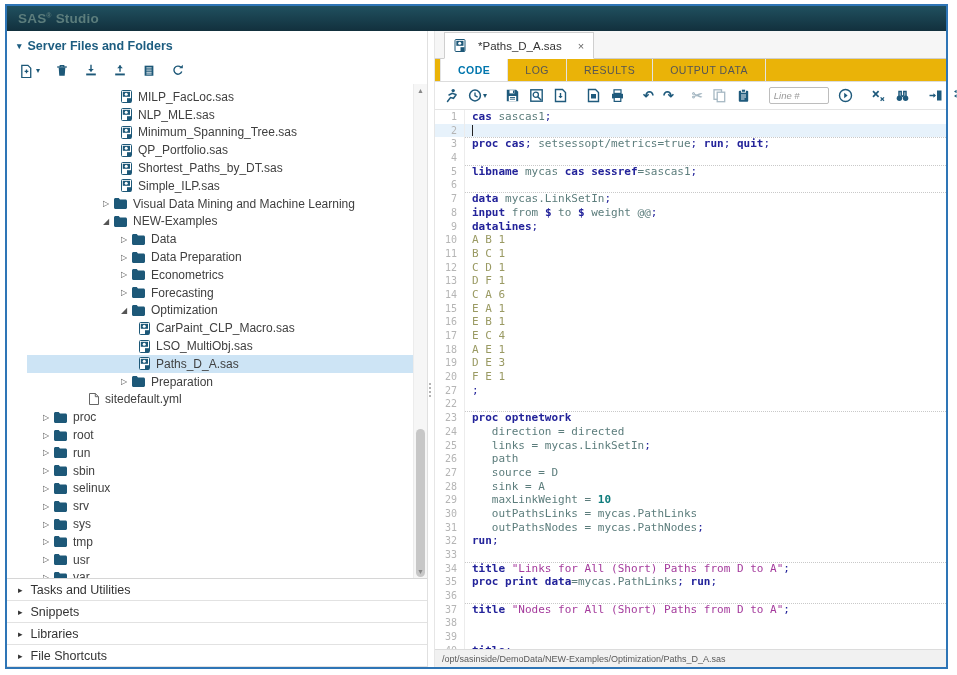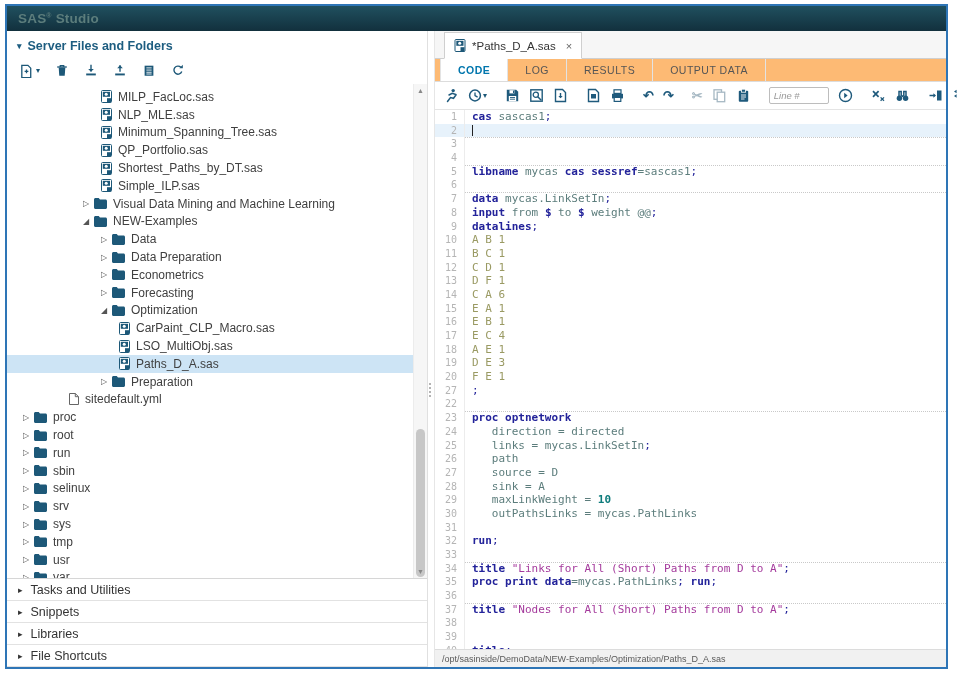--- a/index.html
+++ b/index.html
@@ -15,38 +15,38 @@
   .splitter{flex:0 0 6px;position:relative;background:#fff;border-right:1px solid #e6e6e6;}
   .splitter .dots{position:absolute;left:1px;top:352px;display:flex;flex-direction:column;gap:2px;}
   .splitter .dots i{width:2px;height:2px;background:#9a9a9a;border-radius:50%;}
   .right{flex:1;display:flex;flex-direction:column;min-width:0;}
   
   .phead{flex:0 0 22px;display:flex;align-items:center;gap:6px;padding:4px 10px 0 10px;color:#1d5d80;font-weight:bold;font-size:12.5px;}
   .phead .tri{font-size:9px;color:#1d5d80;}
   .ttools{flex:0 0 27px;display:flex;align-items:center;gap:15px;padding:0 12px;}
   .ttools .ticon{display:flex;align-items:center;gap:2px;cursor:pointer;}
   .caret{font-size:8px;color:#1d5878;}
-  .treewrap{flex:1;position:relative;min-height:0;overflow:hidden;padding-top:4px;box-sizing:border-box;}
+  .treewrap{flex:1;position:relative;min-height:0;overflow:hidden;padding-top:4px;box-sizing:border-box;padding-left:20px;}
   .tree-row{height:17.8px;display:flex;align-items:center;font-size:12px;color:#404040;white-space:nowrap;}
   .tree-row .sp{flex:0 0 auto;}
   .tree-row .exp{width:11px;font-size:8px;color:#555;flex:0 0 11px;}
   .tree-row .ic{display:flex;align-items:center;margin-right:6px;}
   .tree-row.selected{background:#cde4f5;}
   .vscroll{position:absolute;right:0;top:0;bottom:0;width:13px;background:#f6f6f6;border-left:1px solid #ececec;}
   .vscroll .up,.vscroll .dn{position:absolute;left:0;right:0;text-align:center;font-size:7px;color:#888;}
   .vscroll .up{top:3px;} .vscroll .dn{bottom:3px;}
   .vscroll .thumb{position:absolute;left:2px;right:2px;top:345px;height:148px;background:#c7c7c7;border-radius:6px;}
   .accord{flex:0 0 auto;border-top:1px solid #d6d6d6;}
   .acc-row{height:21px;display:flex;align-items:center;gap:8px;padding:0 11px;font-size:12.5px;color:#333;border-bottom:1px solid #e2e2e2;cursor:pointer;}
   .acc-row .ar{font-size:9px;color:#333;}
   
   .tabrow{flex:0 0 27px;background:#f6f6f6;border-bottom:1px solid #cfcfcf;display:flex;align-items:flex-end;padding-left:9px;}
-  .doctab{height:25px;background:#fff;border:1px solid #cfcfcf;border-bottom:1px solid #fff;display:flex;align-items:center;gap:6px;padding:0 9px;font-size:11.5px;color:#333;position:relative;top:1px;}
+  .doctab{height:25px;background:#fff;border:1px solid #cfcfcf;border-bottom:1px solid #fff;display:flex;align-items:center;gap:12px;padding:0 9px;font-size:11.5px;color:#333;position:relative;top:1px;}
   .doctab .x{color:#666;font-size:11px;margin-left:4px;cursor:pointer;}
-  .vtabs{flex:0 0 22px;display:flex;align-items:stretch;background:#fdba74;border-bottom:1px solid #dcdcdc;padding-left:5px;}
+  .vtabs{flex:0 0 22px;display:flex;align-items:stretch;background:#eab308;border-bottom:1px solid #dcdcdc;padding-left:5px;}
   .vtab{display:flex;align-items:center;padding:0 17px;font-size:10.5px;letter-spacing:.5px;color:#555;border-right:1px solid #e3e3e3;cursor:pointer;}
   .vtab:first-child{border-left:1px solid #e3e3e3;}
   .vtab.active{color:#0076ad;font-weight:bold;background:#fff;}
   .etools{flex:0 0 27px;display:flex;align-items:center;gap:9px;padding:0 9px;border-bottom:1px solid #e4e4e4;}
   .etools .ticon{display:flex;align-items:center;cursor:pointer;}
   .vsep{width:1px;height:16px;background:#dadada;}
   .uglyph{font-size:13px;font-weight:bold;color:#1f5a7c;line-height:14px;}
   .uglyph.gray{color:#a6b8c3;}
   .linebox{width:50px;height:15px;border:1px solid #bdbdbd;border-radius:2px;font-size:9.5px;font-style:italic;color:#999;padding:0 4px;font-family:"Liberation Sans",sans-serif;}
   .linebox::placeholder{color:#999;font-style:italic;}
@@ -596,21 +596,21 @@
                 <path d="M4.6 1.8L2 3.5l2.6 1.7zM4.6 6.3L2 8l2.6 1.7z" fill="#1f5a7c"></path>
               </svg>
         </span>
         <span class="vsep"></span>
 
       </div>
 
       <div class="editor" id="code-container">
             <div class="code-line"><span class="gut">1</span><span class="code"><span class="k">cas</span><span class="t"> sascas1</span><span class="sc">;</span></span></div>
             <div class="code-line current"><span class="gut">2</span><span class="code"><span class="cursor"></span></span></div>
-            <div class="code-line sep"><span class="gut">3</span></div>
+            <div class="code-line sep"><span class="gut">3</span><span class="code"><span class="k">proc cas</span><span class="sc">;</span><span class="t"> setsessopt/metrics=true</span><span class="sc">;</span><span class="t"> </span><span class="k">run</span><span class="sc">;</span><span class="t"> </span><span class="k">quit</span><span class="sc">;</span></span></div>
             <div class="code-line"><span class="gut">4</span><span class="code"></span></div>
             <div class="code-line sep"><span class="gut">5</span><span class="code"><span class="k">libname</span><span class="t"> mycas </span><span class="k">cas</span><span class="t"> </span><span class="k">sessref</span><span class="t">=sascas1</span><span class="sc">;</span></span></div>
             <div class="code-line"><span class="gut">6</span><span class="code"></span></div>
             <div class="code-line sep"><span class="gut">7</span><span class="code"><span class="k">data</span><span class="t"> mycas.LinkSetIn</span><span class="sc">;</span></span></div>
             <div class="code-line"><span class="gut">8</span><span class="code"><span class="k">input</span><span class="t"> from </span><span class="k">$</span><span class="t"> to </span><span class="k">$</span><span class="t"> weight @@</span><span class="sc">;</span></span></div>
             <div class="code-line"><span class="gut">9</span><span class="code"><span class="k">datalines</span><span class="sc">;</span></span></div>
             <div class="code-line"><span class="gut">10</span><span class="code"><span class="d">A B 1</span></span></div>
             <div class="code-line"><span class="gut">11</span><span class="code"><span class="d">B C 1</span></span></div>
             <div class="code-line"><span class="gut">12</span><span class="code"><span class="d">C D 1</span></span></div>
             <div class="code-line"><span class="gut">13</span><span class="code"><span class="d">D F 1</span></span></div>
@@ -624,21 +624,21 @@
             <div class="code-line"><span class="gut">27</span><span class="code"><span class="sc">;</span></span></div>
             <div class="code-line"><span class="gut">22</span><span class="code"></span></div>
             <div class="code-line sep"><span class="gut">23</span><span class="code"><span class="k">proc optnetwork</span></span></div>
             <div class="code-line"><span class="gut">24</span><span class="code"><span class="t">   direction = directed</span></span></div>
             <div class="code-line"><span class="gut">25</span><span class="code"><span class="t">   links = mycas.LinkSetIn</span><span class="sc">;</span></span></div>
             <div class="code-line"><span class="gut">26</span><span class="code"><span class="t">   path</span></span></div>
             <div class="code-line"><span class="gut">27</span><span class="code"><span class="t">   source = D</span></span></div>
             <div class="code-line"><span class="gut">28</span><span class="code"><span class="t">   sink = A</span></span></div>
             <div class="code-line"><span class="gut">29</span><span class="code"><span class="t">   maxLinkWeight = </span><span class="n">10</span></span></div>
             <div class="code-line"><span class="gut">30</span><span class="code"><span class="t">   outPathsLinks = mycas.PathLinks</span></span></div>
-            <div class="code-line"><span class="gut">31</span></div>
+            <div class="code-line"><span class="gut">31</span><span class="code"><span class="t">   outPathsNodes = mycas.PathNodes</span><span class="sc">;</span></span></div>
             <div class="code-line"><span class="gut">32</span><span class="code"><span class="k">run</span><span class="sc">;</span></span></div>
             <div class="code-line"><span class="gut">33</span><span class="code"></span></div>
             <div class="code-line sep"><span class="gut">34</span><span class="code"><span class="k">title</span><span class="s"> "Links for All (Short) Paths from D to A"</span><span class="sc">;</span></span></div>
             <div class="code-line"><span class="gut">35</span><span class="code"><span class="k">proc print</span><span class="t"> </span><span class="k">data</span><span class="t">=mycas.PathLinks</span><span class="sc">;</span><span class="t"> </span><span class="k">run</span><span class="sc">;</span></span></div>
             <div class="code-line"><span class="gut">36</span><span class="code"></span></div>
             <div class="code-line sep"><span class="gut">37</span><span class="code"><span class="k">title</span><span class="s"> "Nodes for All (Short) Paths from D to A"</span><span class="sc">;</span></span></div>
             <div class="code-line"><span class="gut">38</span></div>
             <div class="code-line"><span class="gut">39</span><span class="code"></span></div>
             <div class="code-line"><span class="gut">40</span><span class="code"><span class="k">title</span><span class="sc">;</span></span></div>
           </div>

